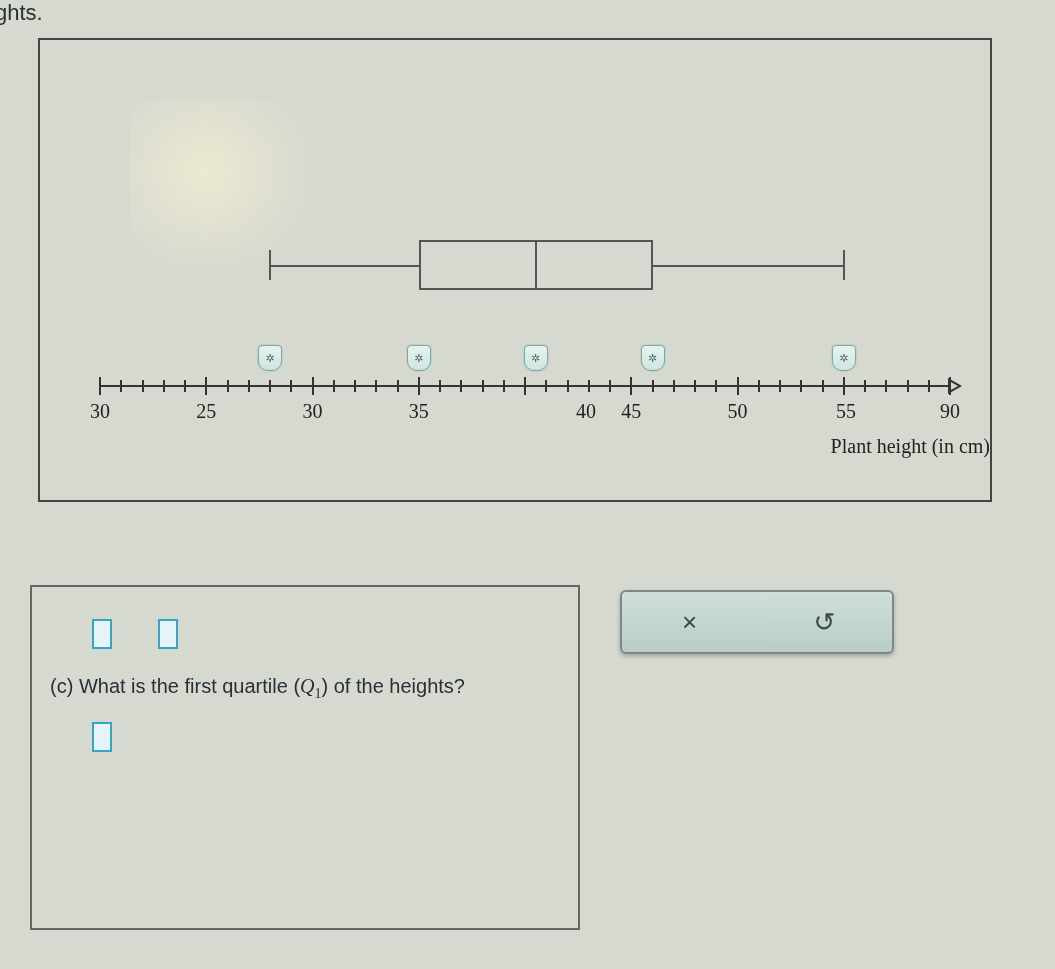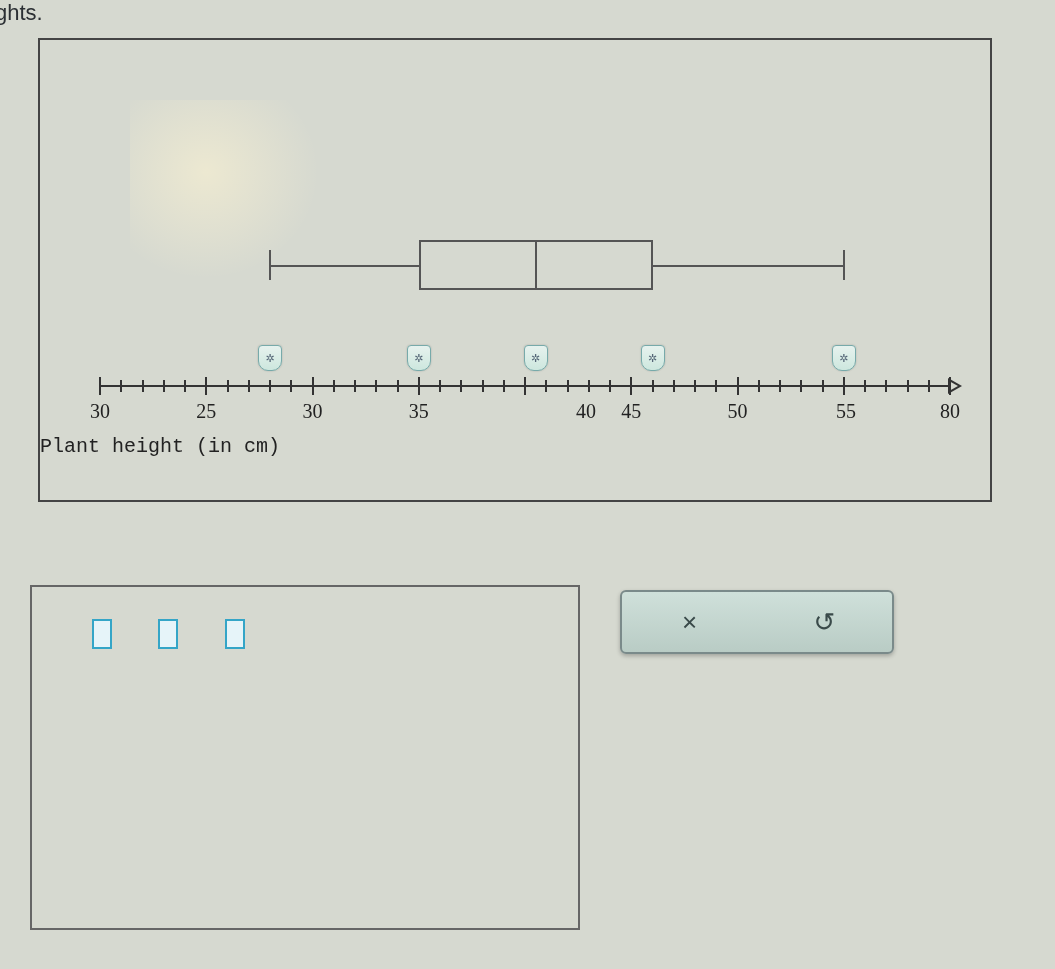--- a/index.html
+++ b/index.html
@@ -91,22 +91,22 @@
     height: 0;
     border-top: 5px solid transparent;
     border-bottom: 5px solid transparent;
     border-left: 9px solid #d6d9d0;
   }
   .axis-caption {
     position: absolute;
     top: 395px;
     left: 0;
     right: 0;
-    text-align: left;
-    font-family: Liberation Mono, monospace;
+    text-align: right;
+    font-family: Liberation Serif, serif;
     font-size: 20px;
     color: #222;
   }
   
   .boxplot-area {
     position: absolute;
     left: 60px;
     right: 40px;
     top: 180px;
     height: 90px;
@@ -305,33 +305,38 @@
           <div class="axis-tick" style="left: 679px;"></div>
           <div class="axis-tick" style="left: 700.25px;"></div>
           <div class="axis-tick" style="left: 721.5px;"></div>
           <div class="axis-tick major" style="left: 742.75px;"></div>
           <div class="axis-label-num" style="left: 746px;">55</div>
           <div class="axis-tick" style="left: 764px;"></div>
           <div class="axis-tick" style="left: 785.25px;"></div>
           <div class="axis-tick" style="left: 806.5px;"></div>
           <div class="axis-tick" style="left: 827.75px;"></div>
           <div class="axis-tick major" style="left: 849px;"></div>
-          <div class="axis-label-num" style="left: 850px;">80</div>
+          <div class="axis-label-num" style="left: 850px;">90</div>
         </div>
 
       <div class="axis-caption">Plant height (in cm)</div>
     </div>
   </div>
 
 
   <div class="question-box">
     <div class="answer-slot"></div>
 
     <div class="answer-slot"></div>
 
+    <div class="q-row">
+      <span class="q-label">
+        <span>(c) What is the first quartile (</span><span class="qsub">Q</span><span class="qsubnum">1</span><span>) of the heights?</span>
+      </span>
+    </div>
     <div class="answer-slot"></div>
   </div>
 
   <div class="action-panel">
     <div class="action-btn">
       <span>×</span>
     </div>
     <div class="action-btn">
       <span>↺</span>
     </div>

